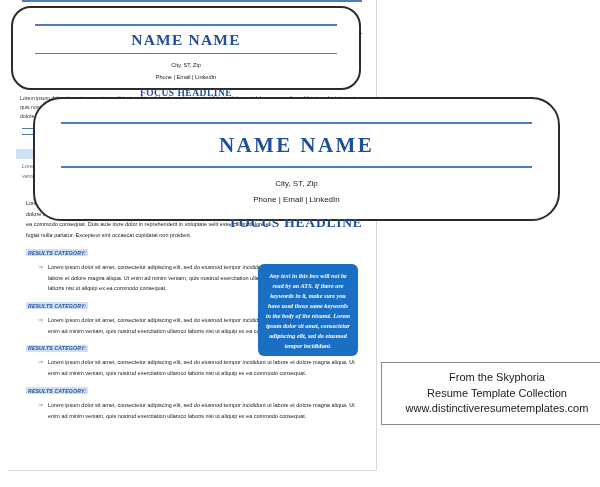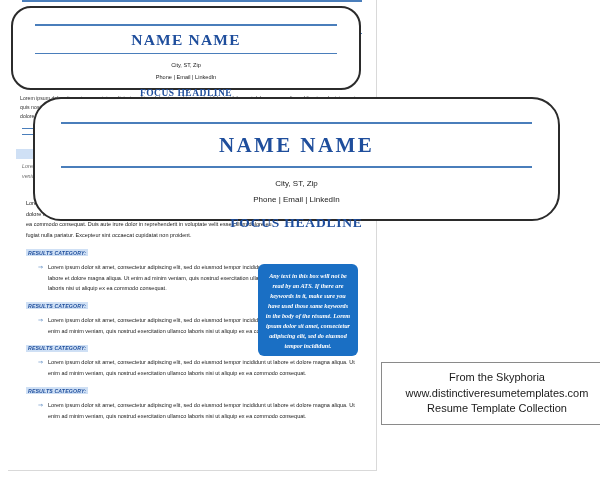--- a/index.html
+++ b/index.html
@@ -366,15 +366,15 @@
   <div class="co-rule"></div>
   <div class="co-contact">
     <div>City, ST, Zip</div>
     <div>Phone | Email | LinkedIn</div>
   </div>
   <div class="co-focus">FOCUS HEADLINE</div>
 </div>
 
 <div id="attribution">
   <div class="line">From the Skyphoria</div>
+  <div class="line">Resume Template Collection</div>
   <div class="line">www.distinctiveresumetemplates.com</div>
-  <div class="line">Resume Template Collection</div>
 </div>
 
 </body></html>

